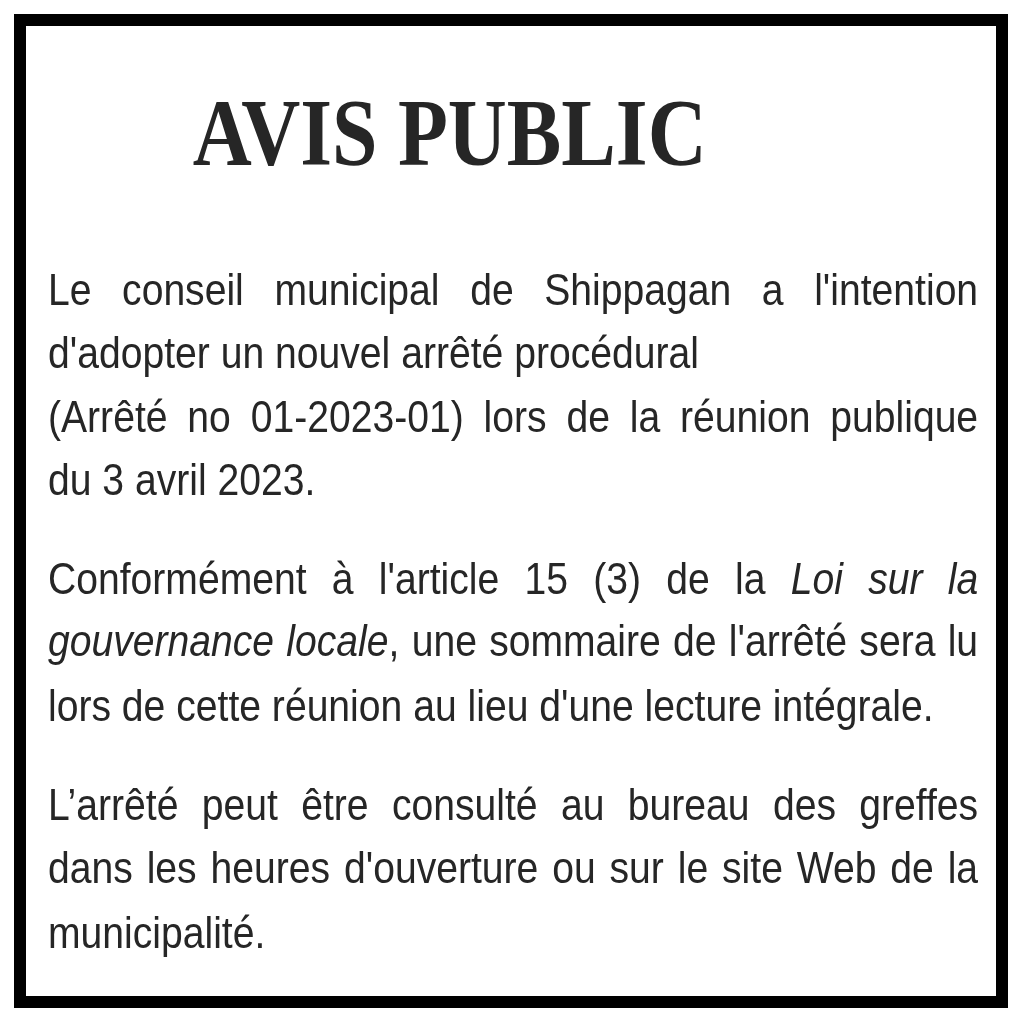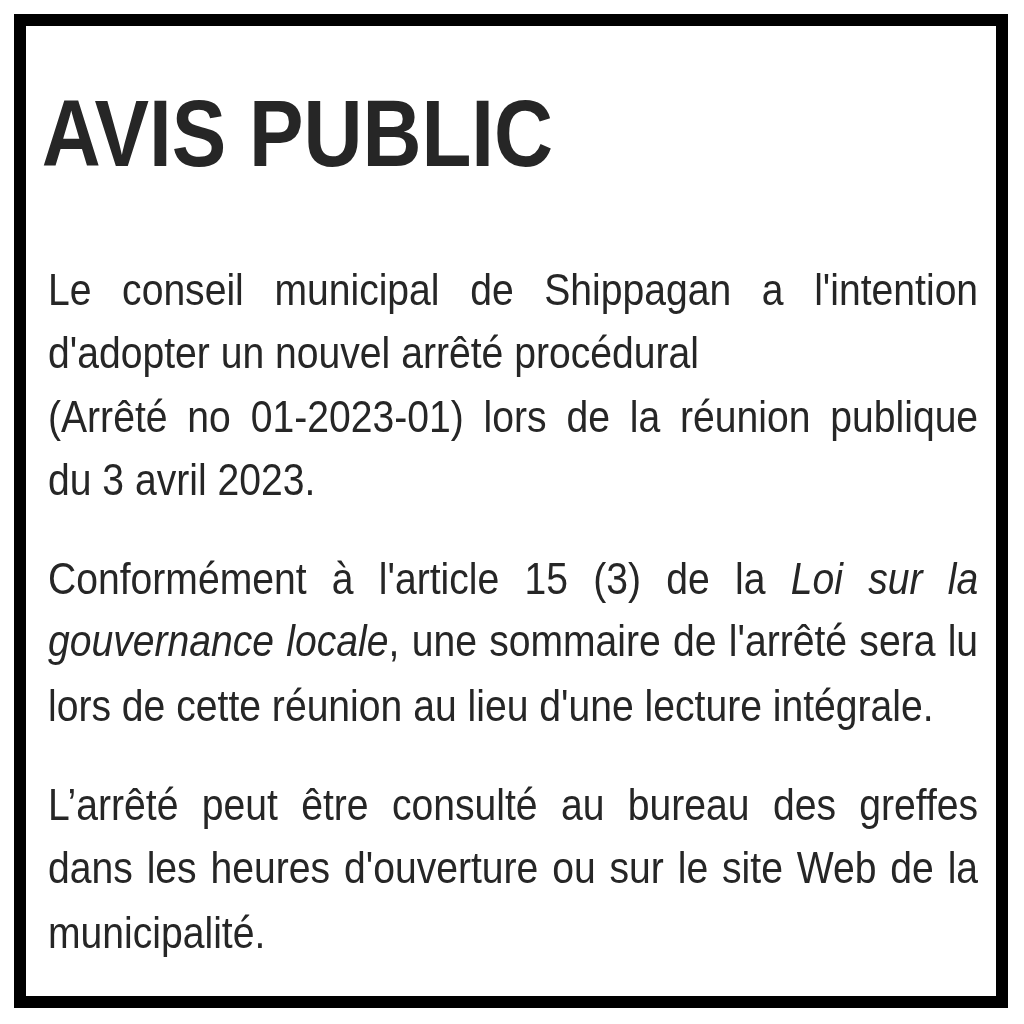--- a/index.html
+++ b/index.html
@@ -21,22 +21,22 @@
       height: 994px;
       box-sizing: border-box;
       border: 12px solid #000000;
       background: #ffffff;
     }
     .title {
       position: absolute;
       left: 0;
       top: 78px;
       width: 900px;
-      text-align: left;
-      font-family: Liberation Sans, sans-serif;
+      text-align: center;
+      font-family: Liberation Serif, serif;
       font-weight: bold;
       font-size: 95px;
       line-height: 110px;
       color: #262626;
       white-space: nowrap;
     }
     .title span {
       display: inline-block;
       transform: scaleX(0.86);
       transform-origin: center center;

